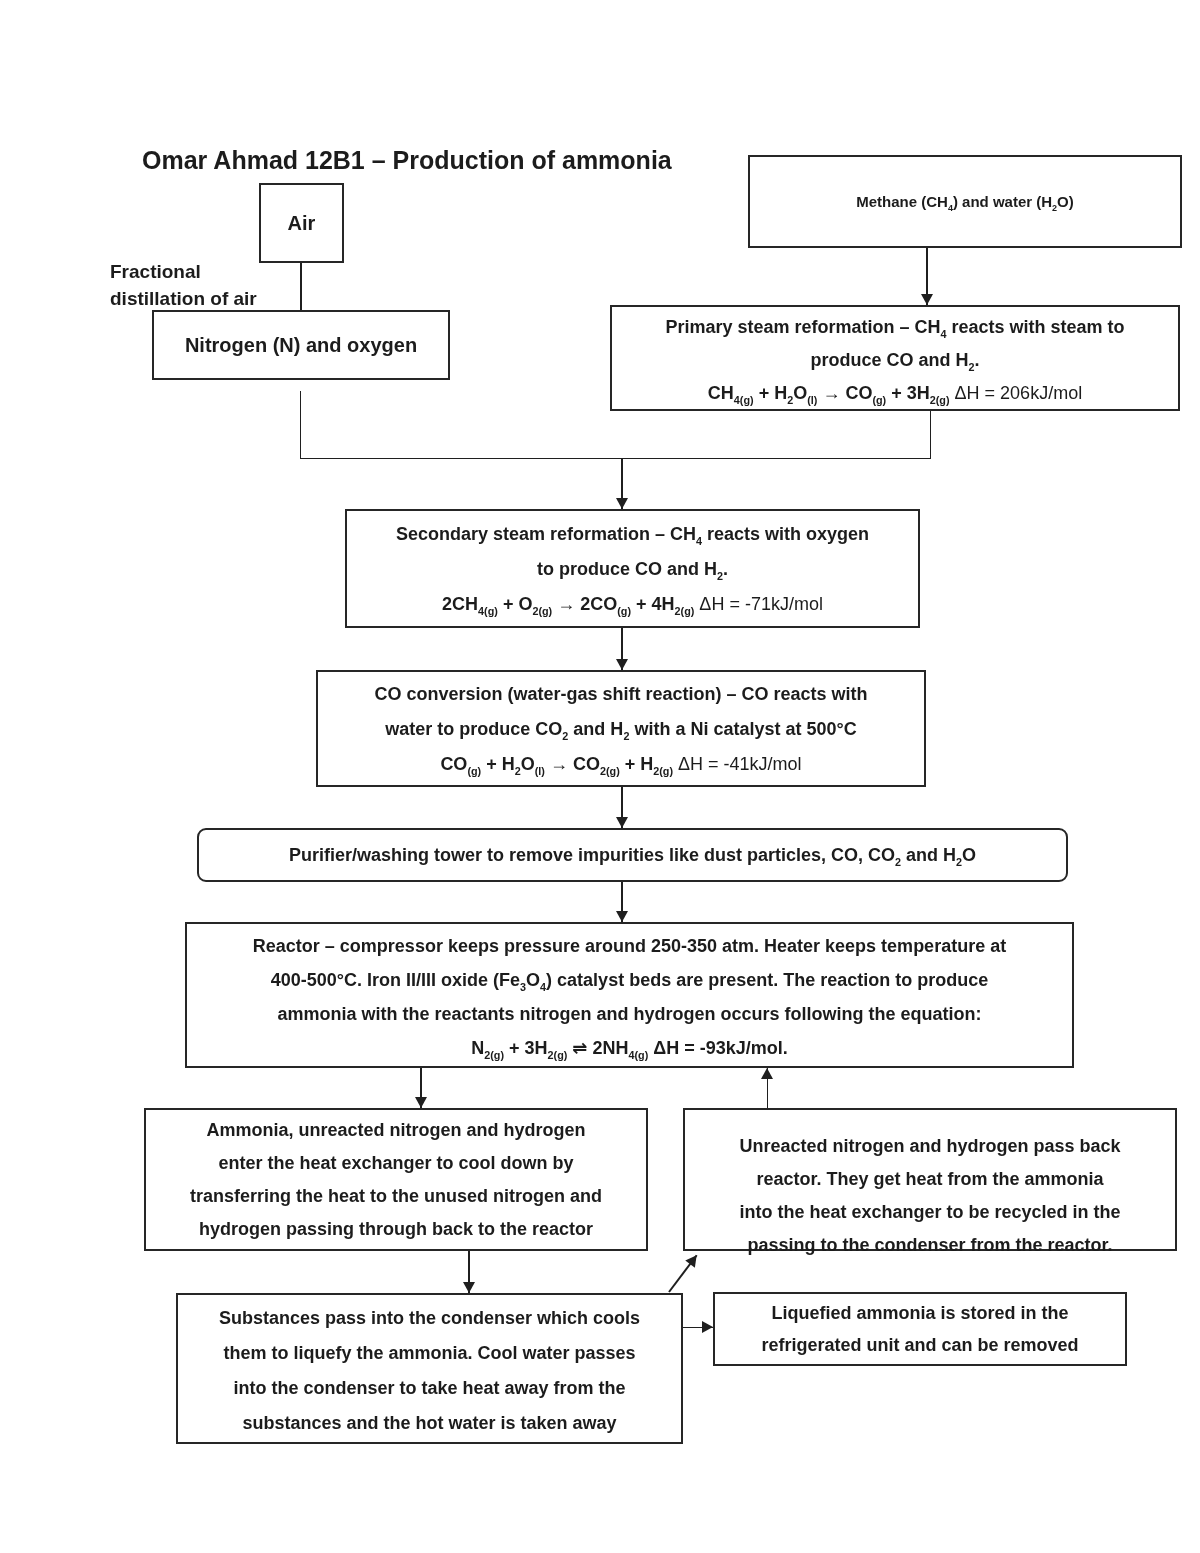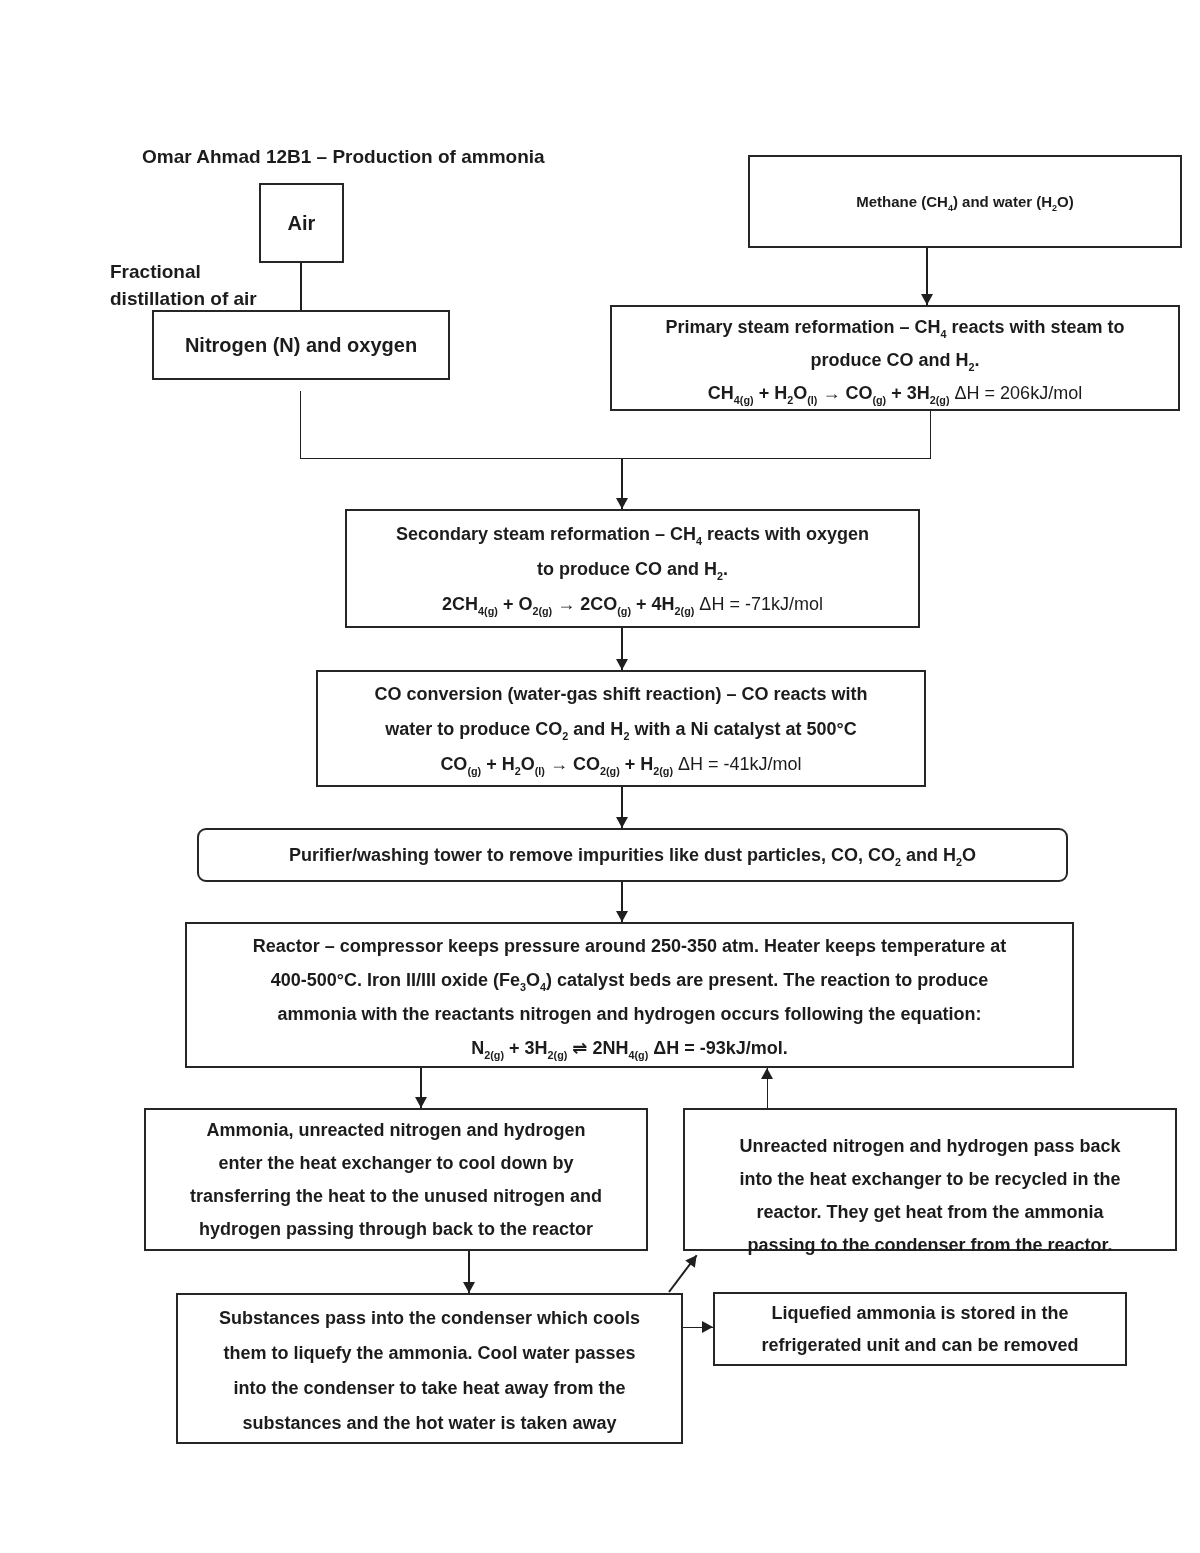--- a/index.html
+++ b/index.html
@@ -5,21 +5,21 @@
   html,body{margin:0;padding:0;background:#ffffff;}
   .page{position:relative;width:1200px;height:1553px;background:#ffffff;overflow:hidden;
         font-family:"Liberation Sans","DejaVu Sans",sans-serif;color:#1c1c1c;}
   .box{position:absolute;box-sizing:border-box;border:2px solid #262626;background:#ffffff;
        text-align:center;font-weight:700;font-size:18px;}
   .box .ln{white-space:nowrap;}
   sub{font-size:0.6em;line-height:0;}
   .light{font-weight:400;}
   .vcenter{display:flex;flex-direction:column;justify-content:center;}
   
-  #title{position:absolute;left:142px;top:146px;font-size:19px;font-weight:700;}
+  #title{position:absolute;left:142px;top:146px;font-size:25px;font-weight:700;}
   #box-air{left:259px;top:183px;width:85px;height:80px;font-size:20px;}
   #lbl-fractional{position:absolute;left:110px;top:258px;width:185px;text-align:left;
                   font-size:19px;font-weight:700;line-height:27px;}
   #box-nitrogen{left:152px;top:310px;width:298px;height:70px;font-size:20px;}
   #box-methane{left:748px;top:155px;width:434px;height:93px;font-size:15px;}
   #box-primary{left:610px;top:305px;width:570px;height:106px;padding-top:4px;line-height:33px;}
   #box-secondary{left:345px;top:509px;width:575px;height:119px;padding-top:6px;line-height:35px;}
   #box-co{left:316px;top:670px;width:610px;height:117px;padding-top:5px;line-height:35px;}
   #box-purifier{left:197px;top:828px;width:871px;height:54px;font-size:18px;border-radius:9px;}
   #box-reactor{left:185px;top:922px;width:889px;height:146px;padding-top:5px;line-height:34px;}
@@ -159,22 +159,22 @@
 
   <div class="box" id="box-heatex">
     <div class="ln">Ammonia, unreacted nitrogen and hydrogen</div>
     <div class="ln">enter the heat exchanger to cool down by</div>
     <div class="ln">transferring the heat to the unused nitrogen and</div>
     <div class="ln">hydrogen passing through back to the reactor</div>
   </div>
 
   <div class="box" id="box-recycle">
     <div class="ln">Unreacted nitrogen and hydrogen pass back</div>
+    <div class="ln">reactor. They get heat from the ammonia</div>
     <div class="ln">into the heat exchanger to be recycled in the</div>
-    <div class="ln">reactor. They get heat from the ammonia</div>
     <div class="ln">passing to the condenser from the reactor.</div>
   </div>
 
   <div class="arrow" id="arr-condenser">
     <div class="shaft-v"></div>
       <div class="head-down"></div>
   </div>
 
   <div class="arrow" id="arr-diag">
     <div class="shaft-h"></div>

